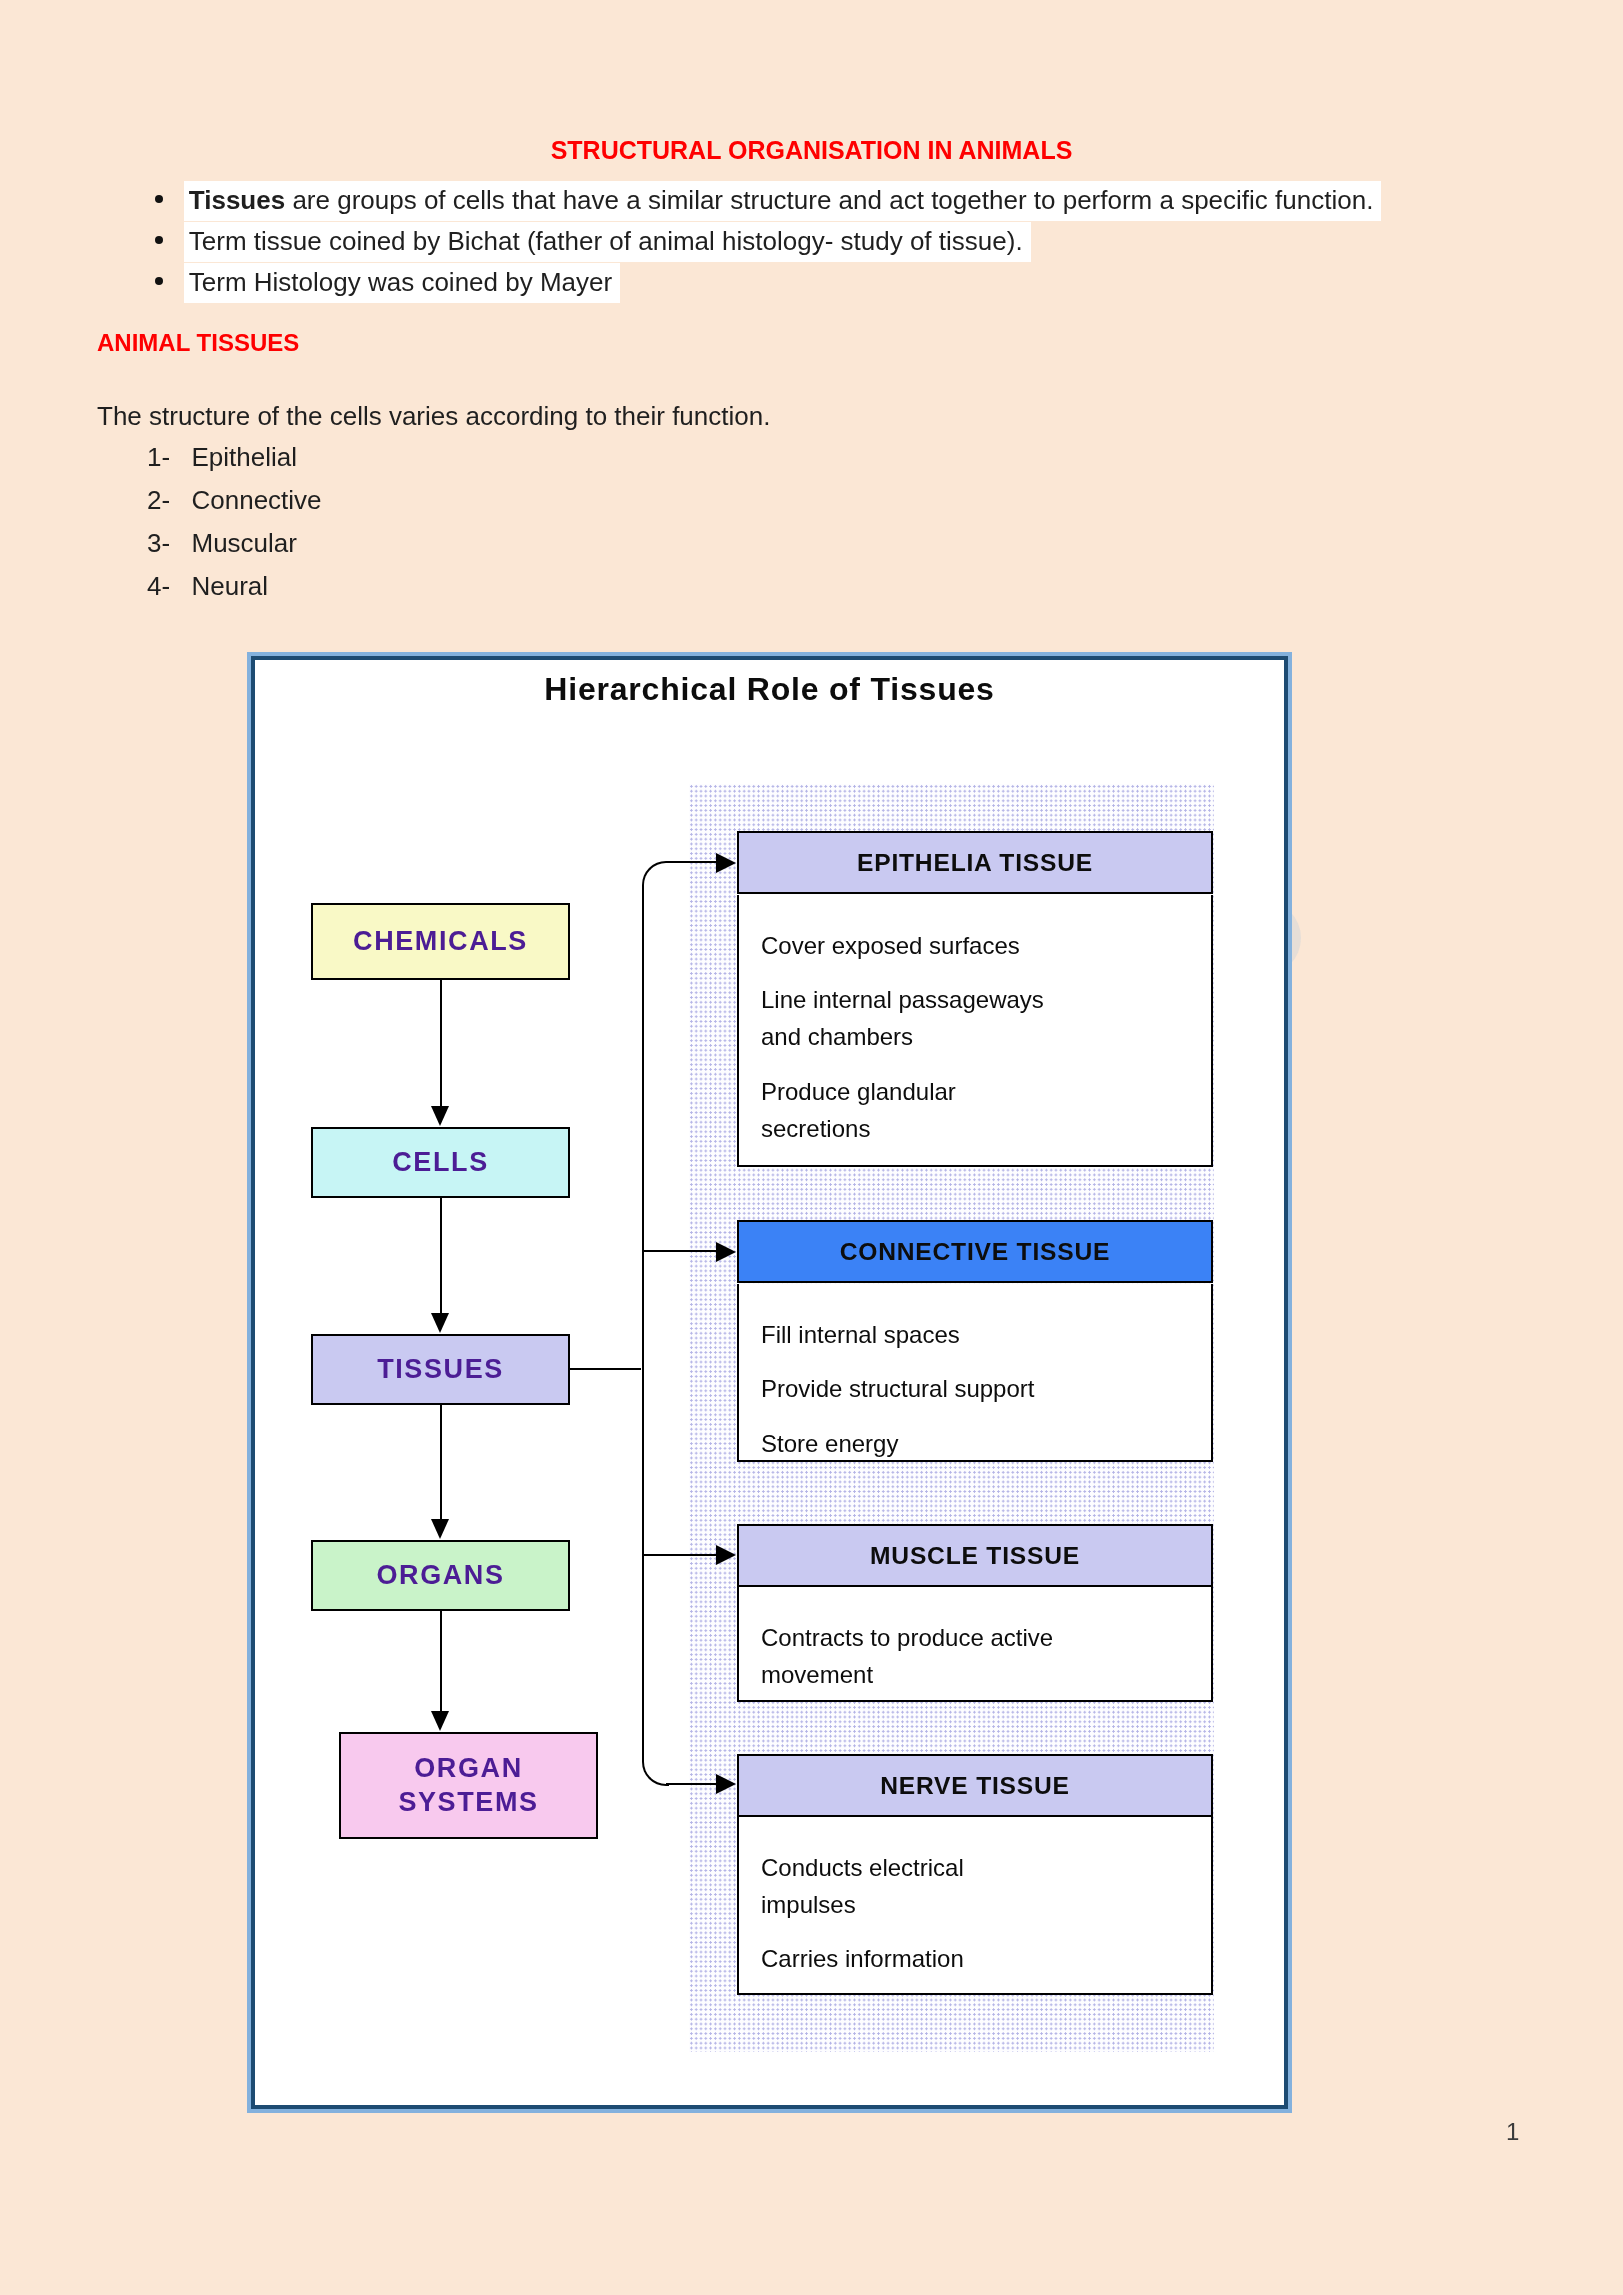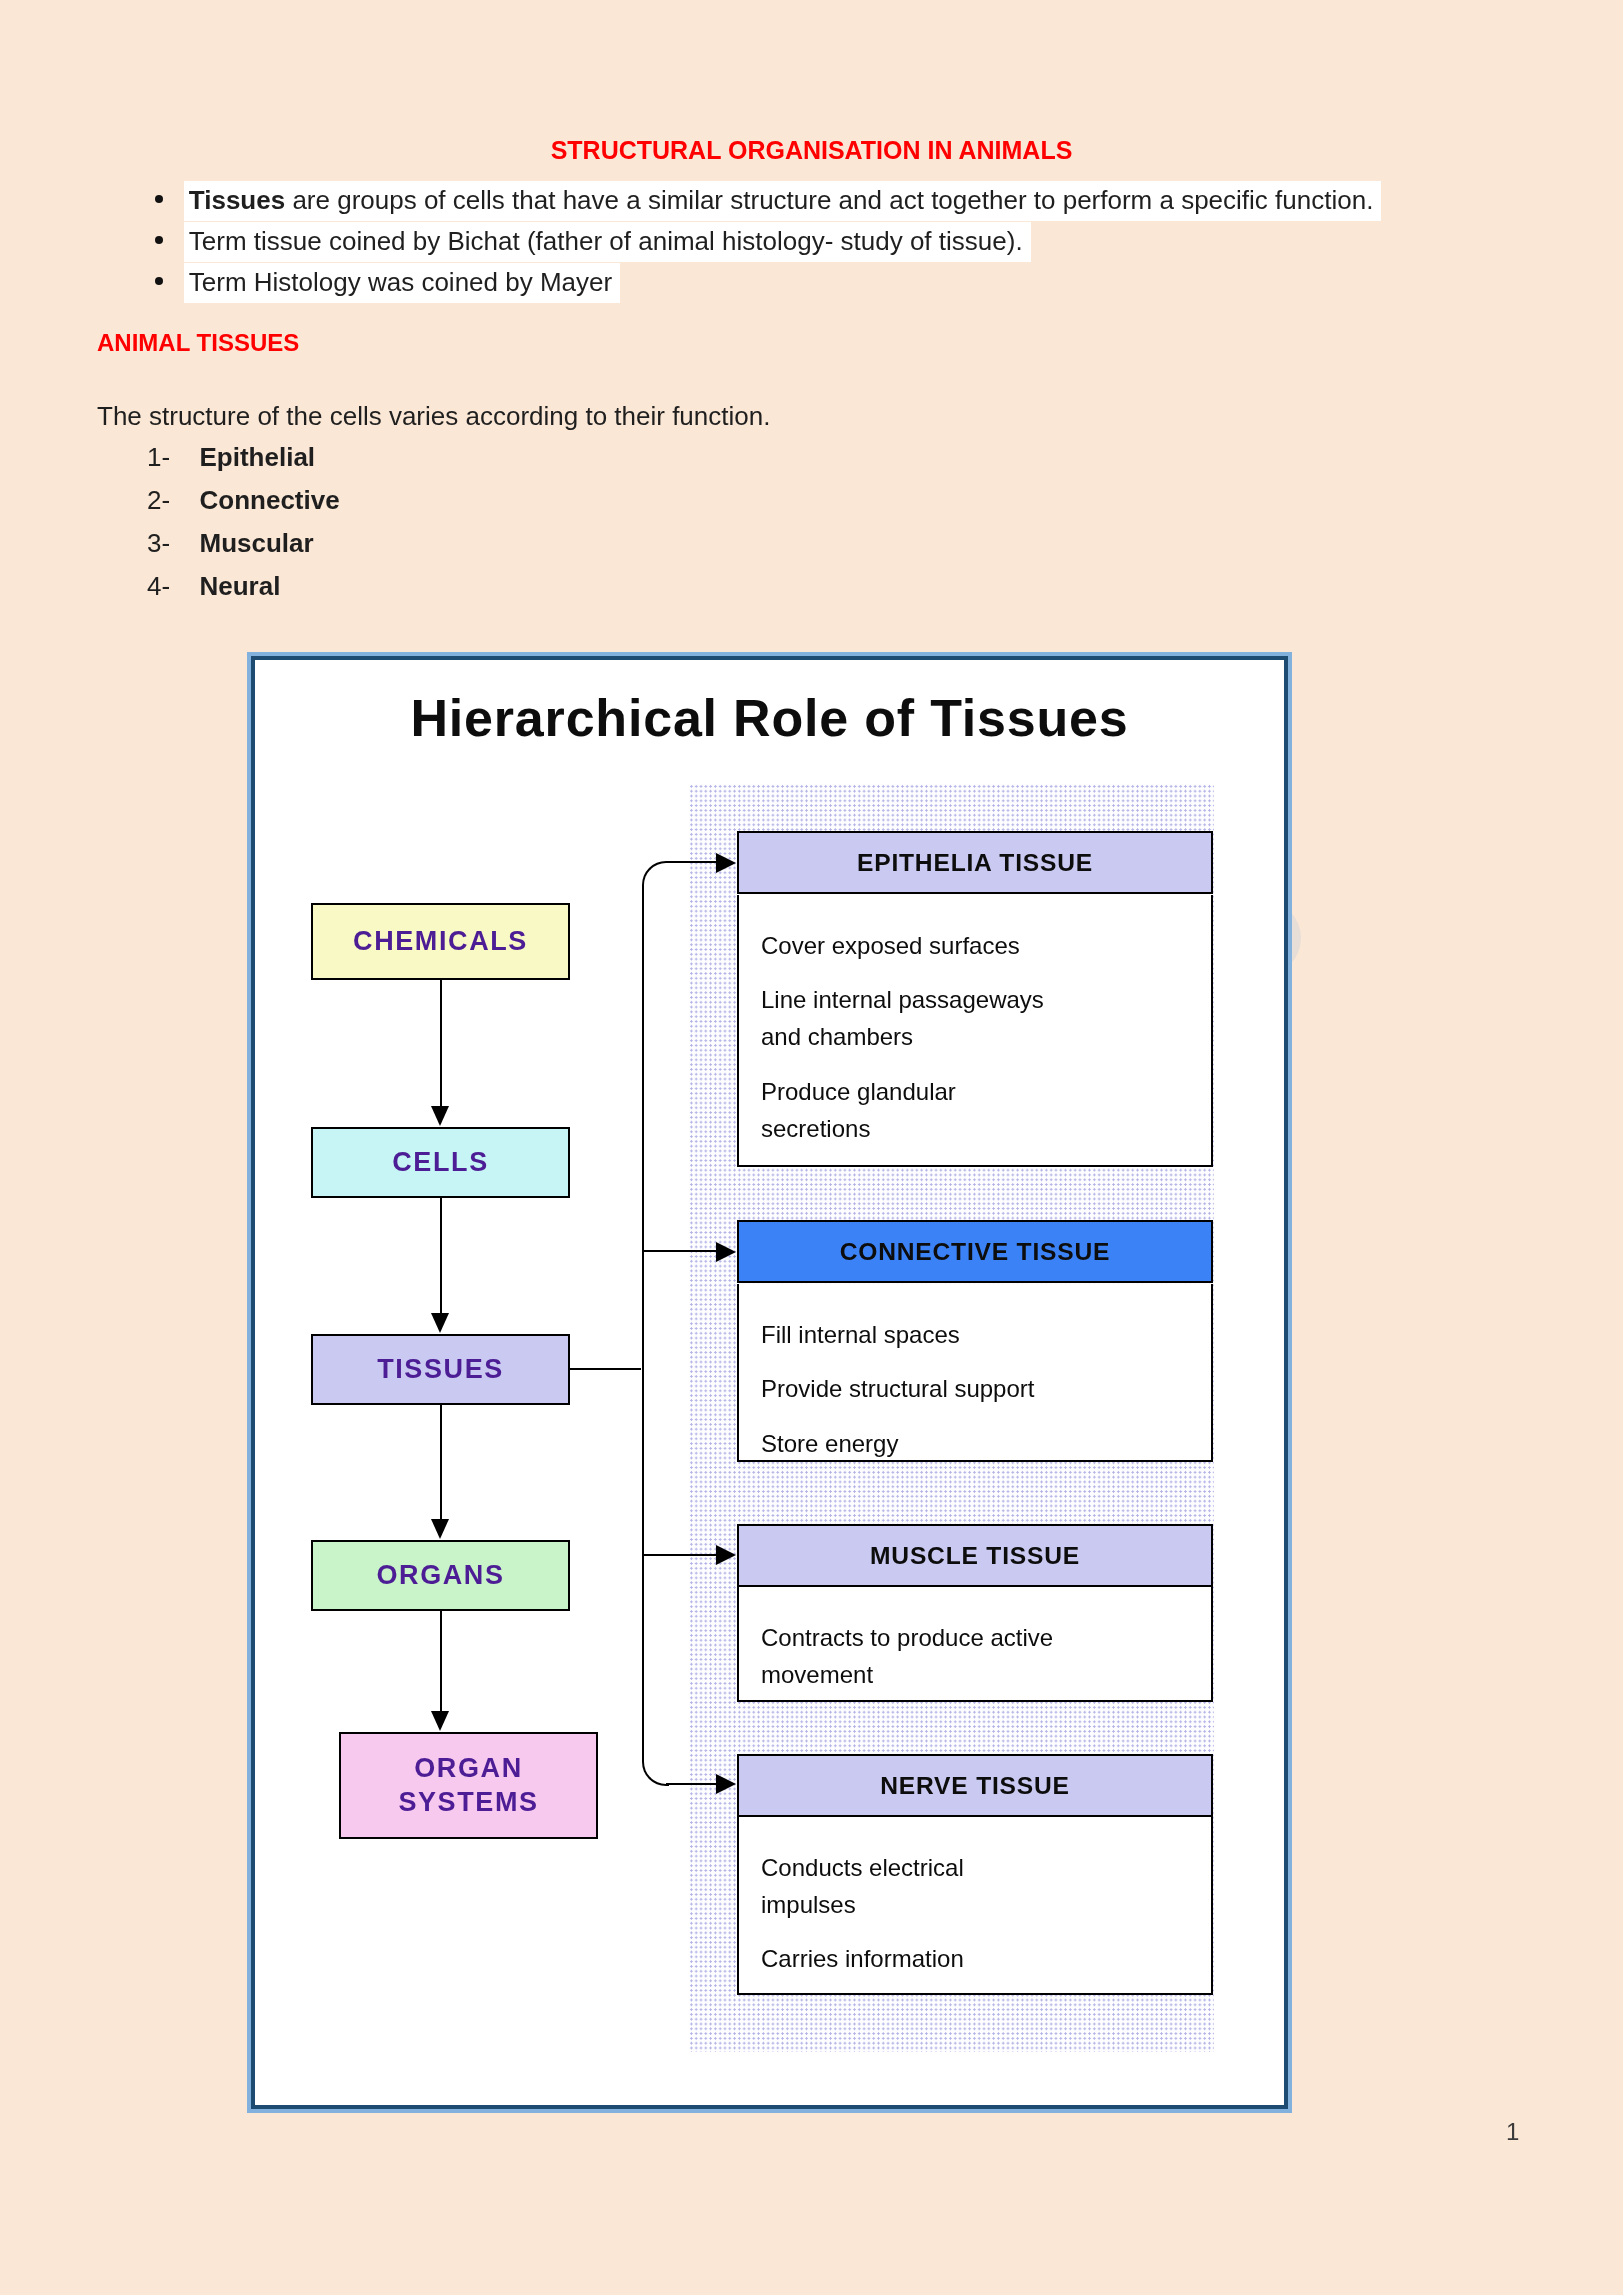--- a/index.html
+++ b/index.html
@@ -30,21 +30,21 @@
     padding:2.4px 8px 2.4px 4.8px;
   }
   .hl b{font-weight:bold;}
   .section-heading{
     left:97px;top:329px;
     font-size:24px;font-weight:bold;
   }
   .intro{left:97px;top:401px;font-size:26px;}
   .tissue-item{left:147px;font-size:26px;}
   .t-num{display:inline-block;width:28.5px;}
-  .t-label{margin-left:24px;font-weight:bold;}
+  .t-label{margin-left:16px;}
   .tissue-item:nth-of-type(2) .t-label{margin-left:25px;}
   .page-number{left:1506px;top:2118px;font-size:24px;color:#3a3a3a;}
 
   
   .wm{background:#d9d9d9;opacity:.6;z-index:1;}
   .wm-stripe{left:856px;top:658px;width:59px;height:238px;border-radius:32px;transform:rotate(33deg);}
   .wm-circle{left:1225px;top:900px;width:76px;height:76px;border-radius:50%;}
 
   
   .diagram{left:247px;top:652px;width:1045px;height:1461px;z-index:2;}
@@ -52,22 +52,22 @@
     position:absolute;inset:0;
     border:4px solid #83b1dd;
     background:#83b1dd;
   }
   .frame-inner{
     position:absolute;inset:0;
     border:4.8px solid #1d4b72;
     background:#ffffff;
   }
   .diagram-title{
-    top:36px;left:0;width:1045px;text-align:center;
-    font-size:52px;font-weight:bold;color:#0d0d0d;
+    top:19px;left:0;width:1045px;text-align:center;
+    font-size:32px;font-weight:bold;color:#0d0d0d;
     letter-spacing:0.8px;
   }
   .dotted-panel{
     left:442px;top:132px;width:525px;height:1268px;
     background-color:#fdfdff;
     background-image:radial-gradient(#b4b4e6 1.1px, transparent 1.2px);
     background-size:4.8px 4.8px;
   }
   .lbox{
     left:64px;width:259px;

